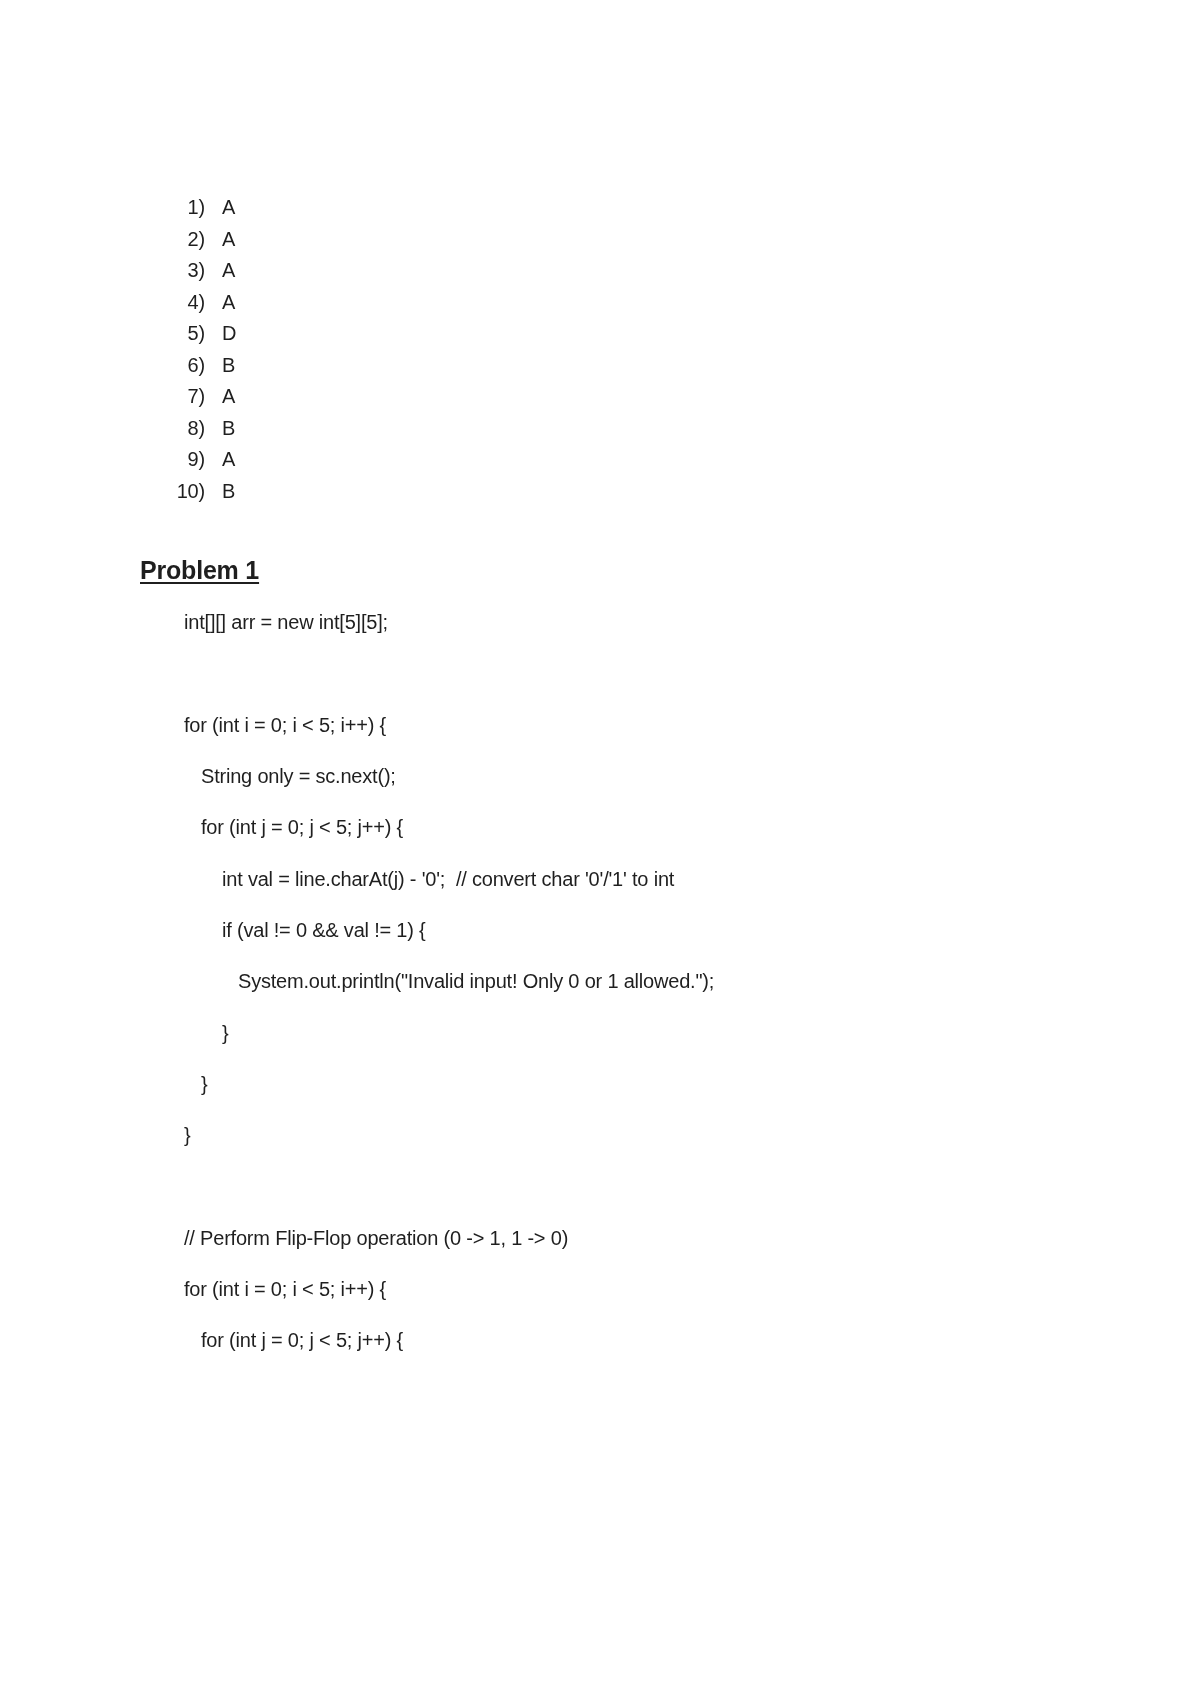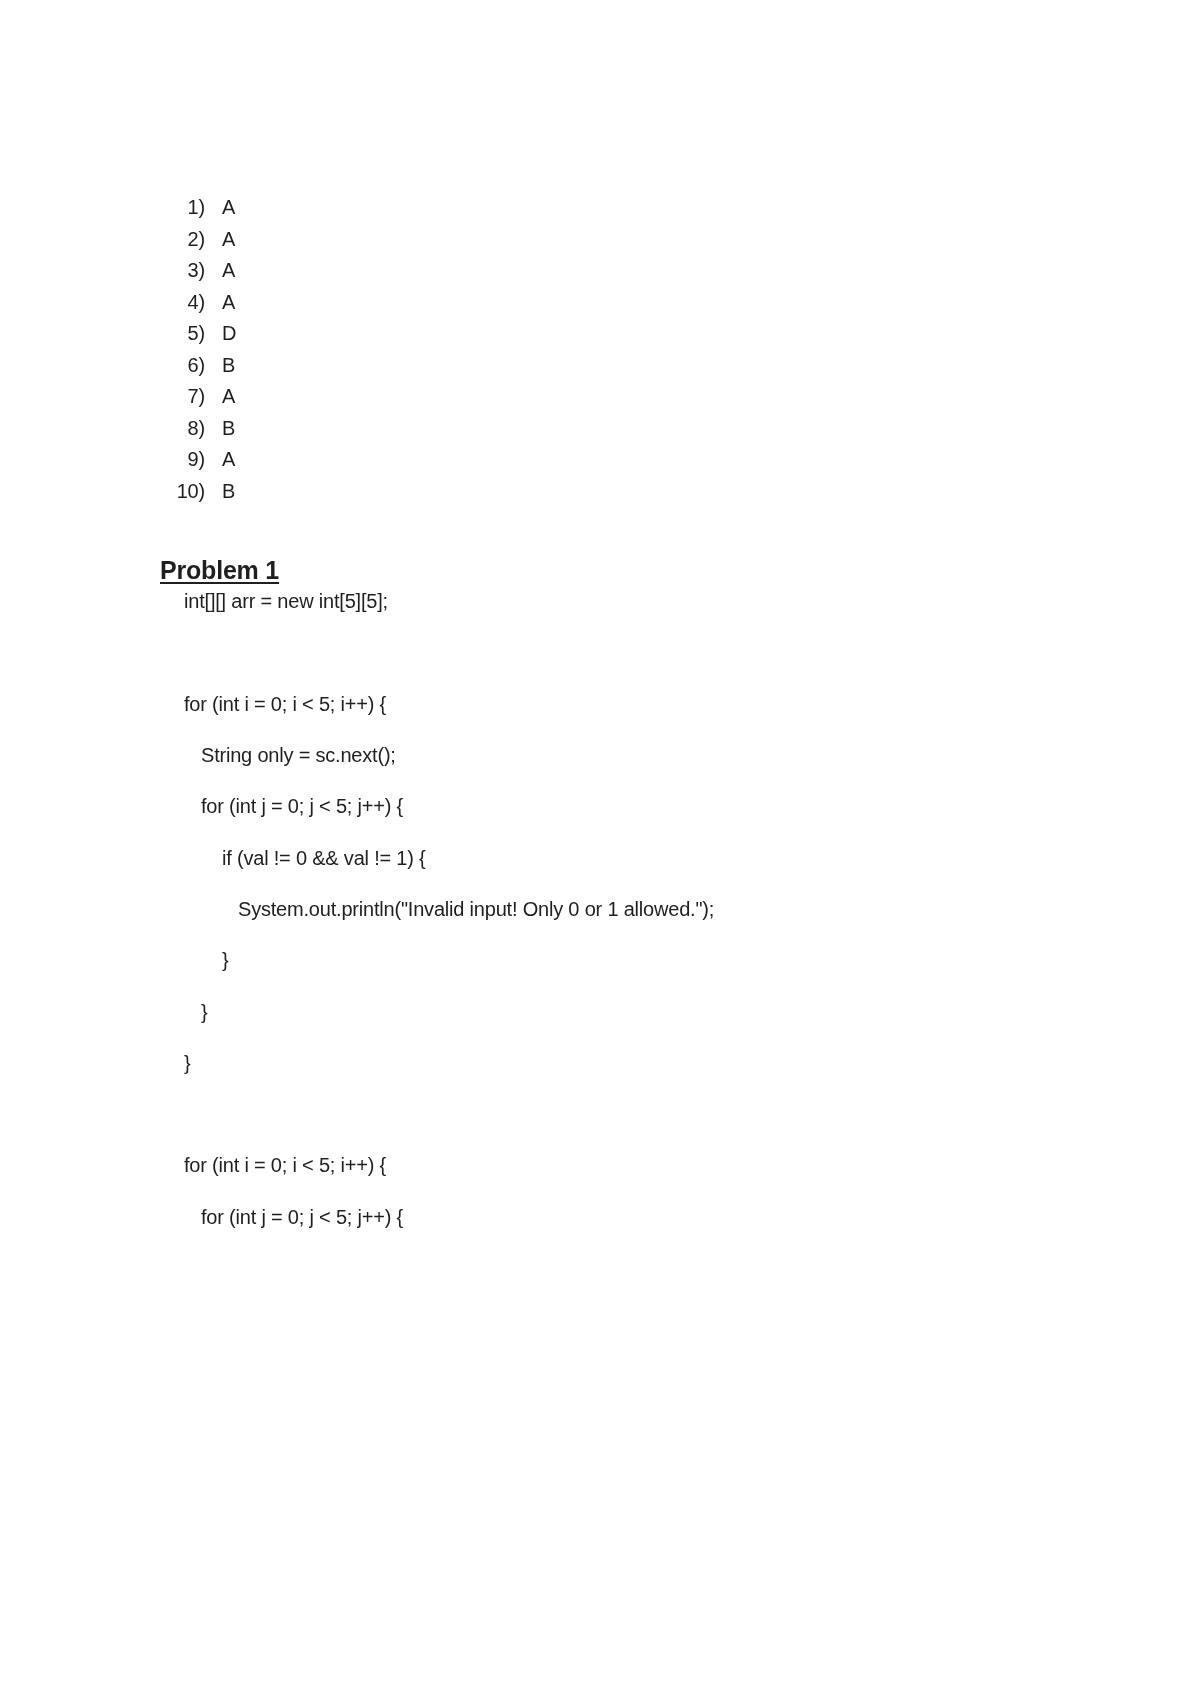--- a/index.html
+++ b/index.html
@@ -31,33 +31,33 @@
   .ans-row .num {
     display: inline-block;
     width: 30px;
     text-align: right;
   }
   .ans-row .letter {
     margin-left: 17px;
   }
   .problem-title {
     position: absolute;
-    left: 160px;
+    left: 140px;
     top: 556px;
     margin: 0;
     font-size: 25px;
     font-weight: bold;
     text-decoration: underline;
     text-underline-offset: 3px;
     letter-spacing: -0.2px;
   }
   .code {
     position: absolute;
     left: 184px;
-    top: 576px;
+    top: 597px;
     font-size: 20px;
     letter-spacing: -0.2px;
   }
   .code-line {
     height: 51.3px;
     display: flex;
     align-items: center;
   }
   .code-line span {
     white-space: pre;
@@ -126,38 +126,44 @@
     <div class="code-line ind-0">
         <span>for (int i = 0; i &lt; 5; i++) {</span>
       </div>
     <div class="code-line ind-1">
         <span>String only = sc.next();</span>
       </div>
     <div class="code-line ind-1">
         <span>for (int j = 0; j &lt; 5; j++) {</span>
       </div>
     <div class="code-line ind-2">
+        <span>int val = line.charAt(j) - '0';  // convert char '0'/'1' to int</span>
+      </div>
+    <div class="code-line ind-2">
         <span>if (val != 0 &amp;&amp; val != 1) {</span>
       </div>
     <div class="code-line ind-3">
         <span>System.out.println("Invalid input! Only 0 or 1 allowed.");</span>
       </div>
     <div class="code-line ind-2">
         <span>}</span>
       </div>
     <div class="code-line ind-1">
         <span>}</span>
       </div>
     <div class="code-line ind-0">
         <span>}</span>
       </div>
     <div class="code-line ind-0">
         <span></span>
       </div>
     <div class="code-line ind-0">
+        <span>// Perform Flip-Flop operation (0 -&gt; 1, 1 -&gt; 0)</span>
+      </div>
+    <div class="code-line ind-0">
         <span>for (int i = 0; i &lt; 5; i++) {</span>
       </div>
     <div class="code-line ind-1">
         <span>for (int j = 0; j &lt; 5; j++) {</span>
       </div>
   </div>
 
 </div>
 
 </body></html>

